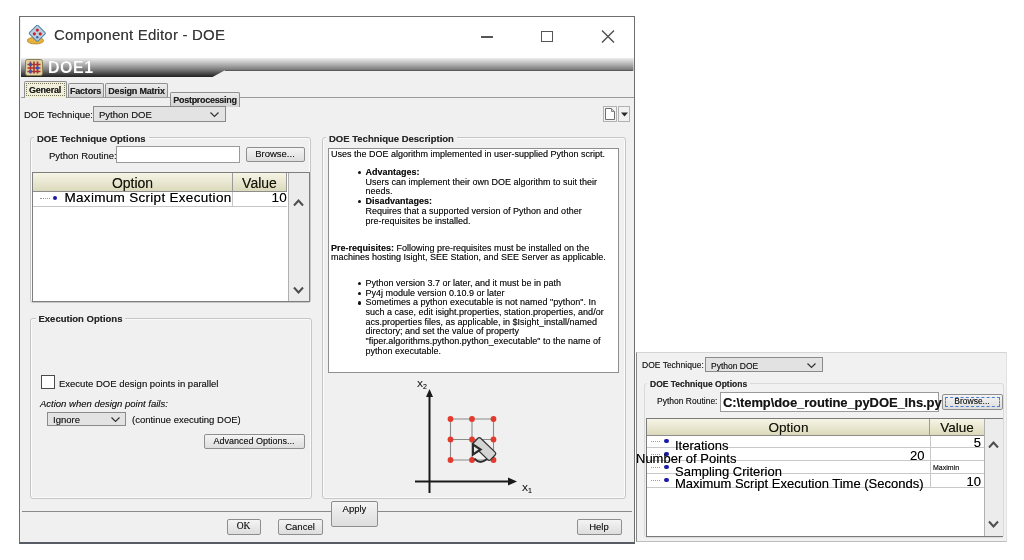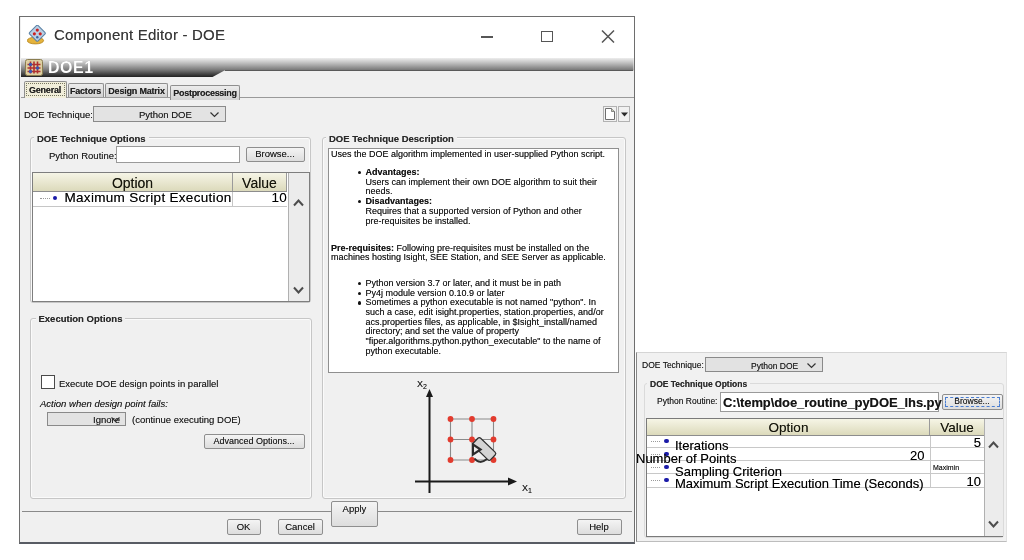--- a/index.html
+++ b/index.html
@@ -3,21 +3,21 @@
 <style>
 * { margin:0; padding:0; box-sizing:border-box; }
 html,body { width:1024px; height:560px; background:#ffffff; font-family:"Liberation Sans", sans-serif; overflow:hidden; position:relative; text-shadow:0 0 0.5px rgba(40,40,40,0.6); }
 .a { position:absolute; }
 .lbl { position:absolute; font-size:9.5px; color:#1c1c1c; white-space:nowrap; }
 .b { font-weight:bold; }
 .btn { position:absolute; background:linear-gradient(#f4f4f4,#dddddd); border:1px solid #8e8e8e; border-radius:2px; font-size:9.5px; color:#1b1b1b; text-align:center; line-height:13px; white-space:nowrap; }
 .grp { position:absolute; border:1px solid #c6c6c6; border-radius:3px; box-shadow:inset 0 0 0 1px #fafafa; }
 .glbl { position:absolute; background:#f0f0f0; padding:0 3px; font-size:9.5px; font-weight:bold; color:#2a2a2a; white-space:nowrap; }
 .combo { position:absolute; background:#e3e3e3; border:1px solid #8a8a8a; }
-.combo .t { position:absolute; left:5px; top:2px; font-size:9.5px; color:#1c1c1c; white-space:nowrap;margin-left:40px; }
+.combo .t { position:absolute; left:5px; top:2px; font-size:9.5px; color:#1c1c1c; white-space:nowrap; }
 .dl { position:absolute; font-size:9px; line-height:9.7px; color:#101010; white-space:nowrap; }
 .dot { position:absolute; width:3.4px; height:3.4px; border-radius:50%; background:#101010; }
 .tr { position:absolute; font-size:13.5px; letter-spacing:0.3px; color:#000; white-space:nowrap; }
 .t2 { font-size:13px !important; letter-spacing:0 !important; }
 </style></head>
 <body>
 
 <div class="a" style="left:19px; top:15.5px; width:616px; height:528px; background:#f0f0f0; border:1.5px solid #6e6e6e; border-bottom:2px solid #585c64;"></div>
 
 <div class="a" style="left:20.5px; top:17px; width:613px; height:40.5px; background:#ffffff;"></div>
@@ -45,21 +45,21 @@
   <circle cx="12.5" cy="9" r="1.7" fill="#3a55b0"></circle>
   <circle cx="5.5" cy="12.5" r="1.7" fill="#3a55b0"></circle>
 </svg>
 <div class="a" style="left:48px; top:59px; font-size:16px; font-weight:bold; color:#ffffff; letter-spacing:0.5px;">DOE1</div>
 
 <div class="a" style="left:20.5px; top:96.5px; width:613px; height:1px; background:#9a9a9a;"></div>
 <div class="a" style="left:23.5px; top:81px; width:43px; height:16.5px; background:#f1eeda; border:1px solid #8f8f8f; border-bottom:none; border-radius:2px 2px 0 0;"></div>
 <div class="a" style="left:25.5px; top:83px; width:39px; height:13px; border:1px dotted #77775f; font-size:9px; font-weight:bold; letter-spacing:-0.2px; color:#1c1c1c; text-align:center; line-height:12px; white-space:nowrap;">General</div>
 <div class="a" style="left:67.5px; top:82.5px; width:36px; height:14.5px; background:linear-gradient(#ececec,#d2d2d2); border:1px solid #8f8f8f; border-bottom:none; border-radius:2px 2px 0 0; font-size:9px; font-weight:bold; letter-spacing:-0.2px; color:#222; text-align:center; line-height:14px; white-space:nowrap;">Factors</div>
 <div class="a" style="left:105px; top:82.5px; width:63px; height:14.5px; background:linear-gradient(#ececec,#d2d2d2); border:1px solid #8f8f8f; border-bottom:none; border-radius:2px 2px 0 0; font-size:9px; font-weight:bold; letter-spacing:-0.2px; color:#222; text-align:center; line-height:14px; white-space:nowrap;">Design Matrix</div>
-<div class="a" style="left:170px; top:85px; width:70px; height:14.5px; background:linear-gradient(#ececec,#d2d2d2); border:1px solid #8f8f8f; border-bottom:none; border-radius:2px 2px 0 0; font-size:9px; font-weight:bold; letter-spacing:-0.3px; color:#222; text-align:center; line-height:14px; white-space:nowrap;">Postprocessing</div>
+<div class="a" style="left:170px; top:92px; width:70px; height:14.5px; background:linear-gradient(#ececec,#d2d2d2); border:1px solid #8f8f8f; border-bottom:none; border-radius:2px 2px 0 0; font-size:9px; font-weight:bold; letter-spacing:-0.3px; color:#222; text-align:center; line-height:14px; white-space:nowrap;">Postprocessing</div>
 
 <div class="lbl" style="left:24px; top:109px;">DOE Technique:</div>
 <div class="combo" style="left:93px; top:106px; width:133px; height:15.5px;">
   <div class="t">Python DOE</div>
   <svg style="position:absolute; right:6px; top:5px;" width="9" height="6" viewBox="0 0 9 6">
       <path d="M0.5,0.5 L4.5,4.5 L8.5,0.5" fill="none" stroke="#333" stroke-width="1.2"></path>
     </svg>
 </div>
 
 <div class="a" style="left:602.5px; top:106px; width:14px; height:16px; background:#f1f1f1; border:1px solid #b2b2b2;"></div>
@@ -164,21 +164,21 @@
   </g>
   <g>
     <rect x="84" y="61" width="10.5" height="24" rx="2" fill="#d4d4d4" stroke="#2e2e2e" stroke-width="1.2" transform="rotate(-46 89.2 73)"></rect>
     <path d="M79.5,82.5 q5,6.5 12.5,0.5" fill="none" stroke="#2e2e2e" stroke-width="2"></path>
     <path d="M77,66.5 L77,80.5 L87.5,73.5 Z" fill="#2a2a2a"></path>
     <path d="M79,70.5 L79,76.5 L83.5,73.5 Z" fill="#e8e8e8"></path>
   </g>
 </svg>
 
 <div class="a" style="left:22px; top:510.5px; width:610px; height:1px; background:#8a8a8a;"></div>
-<div class="btn" style="left:226.5px; top:519px; width:34px; height:15.5px;">OK</div>
+<div class="btn" style="left:226.5px; top:519px; width:34px; height:15.5px;font-family:Liberation Serif, serif;">OK</div>
 <div class="btn" style="left:277.5px; top:519px; width:45px; height:15.5px;">Cancel</div>
 <div class="btn" style="left:331px; top:501px; width:47px; height:26px;">Apply</div>
 <div class="btn" style="left:576.5px; top:519px; width:45px; height:15.5px;">Help</div>
 
 <div class="a" style="left:636px; top:352px; width:371px; height:190px; background:#f1f1f1; border-left:1.5px solid #868686; border-top:1px solid #d5d5d5; border-bottom:1px solid #bdbdbd; border-right:1px solid #e2e2e2;"></div>
 <div class="lbl" style="left:642px; top:360px; font-size:8.5px;">DOE Technique:</div>
 <div class="combo" style="left:705px; top:357px; width:118px; height:15px; background:#e2e2e2;">
   <div class="t" style="font-size:8.5px; top:2.5px;">Python DOE</div>
   <svg style="position:absolute; right:6px; top:5px;" width="9" height="6" viewBox="0 0 9 6">
       <path d="M0.5,0.5 L4.5,4.5 L8.5,0.5" fill="none" stroke="#333" stroke-width="1.2"></path>

